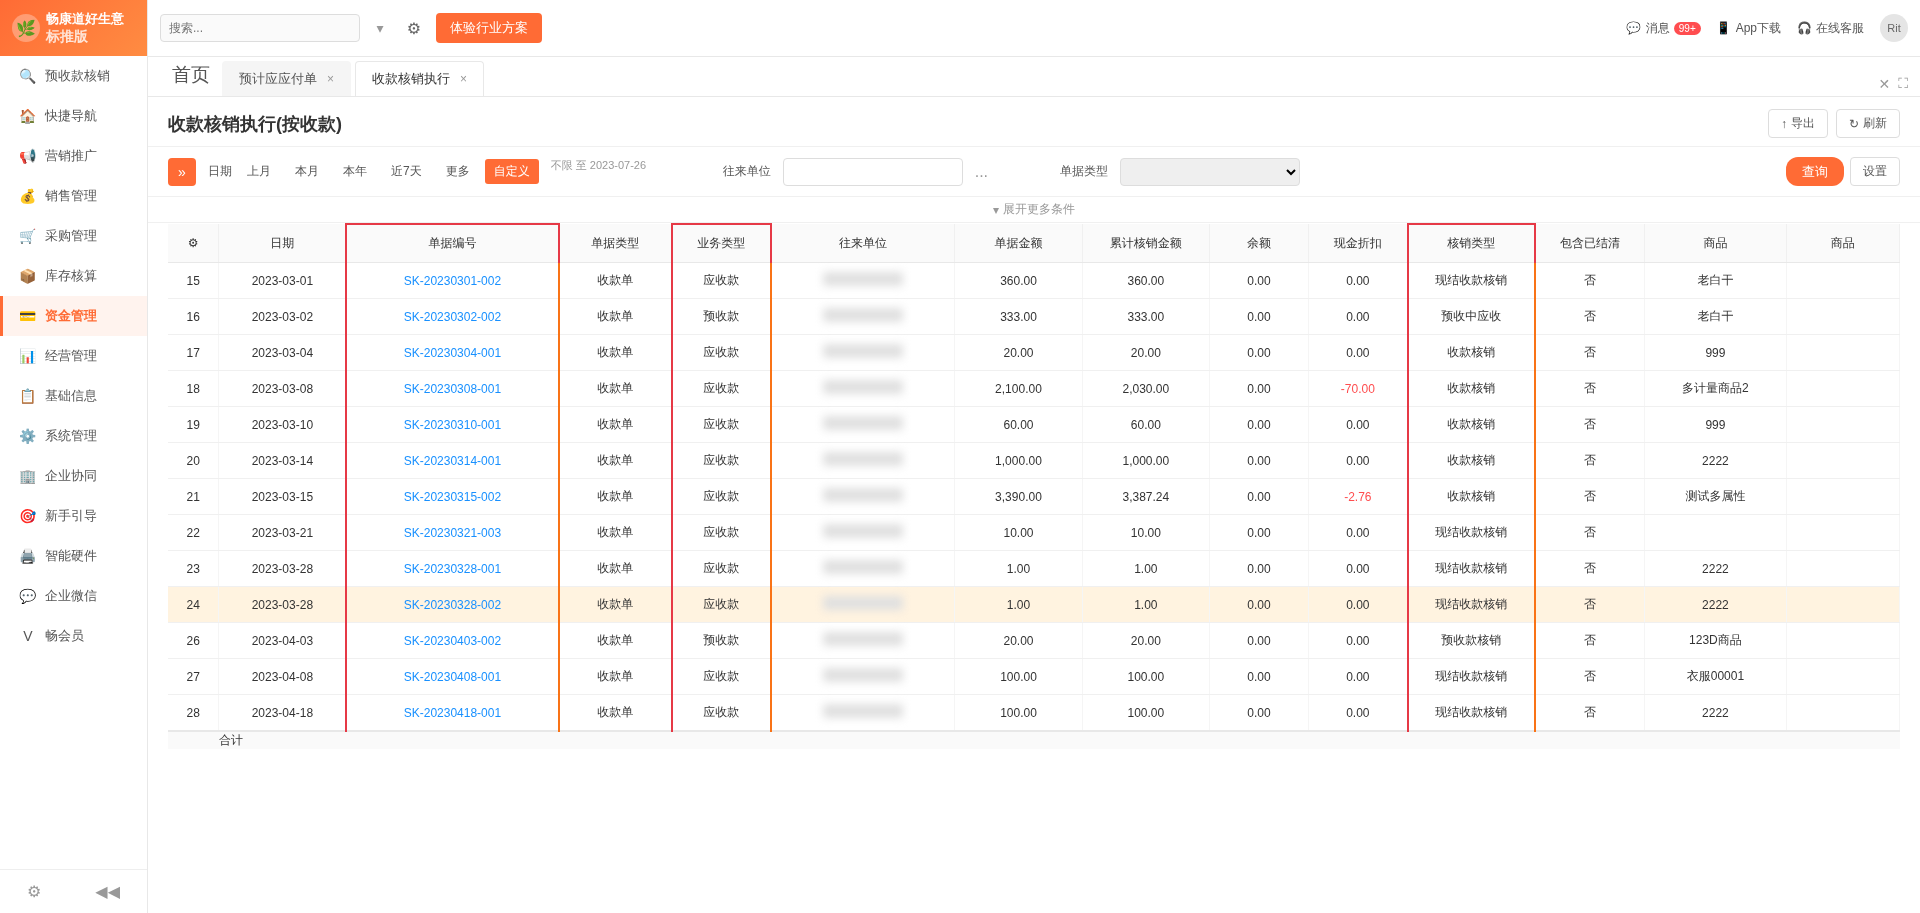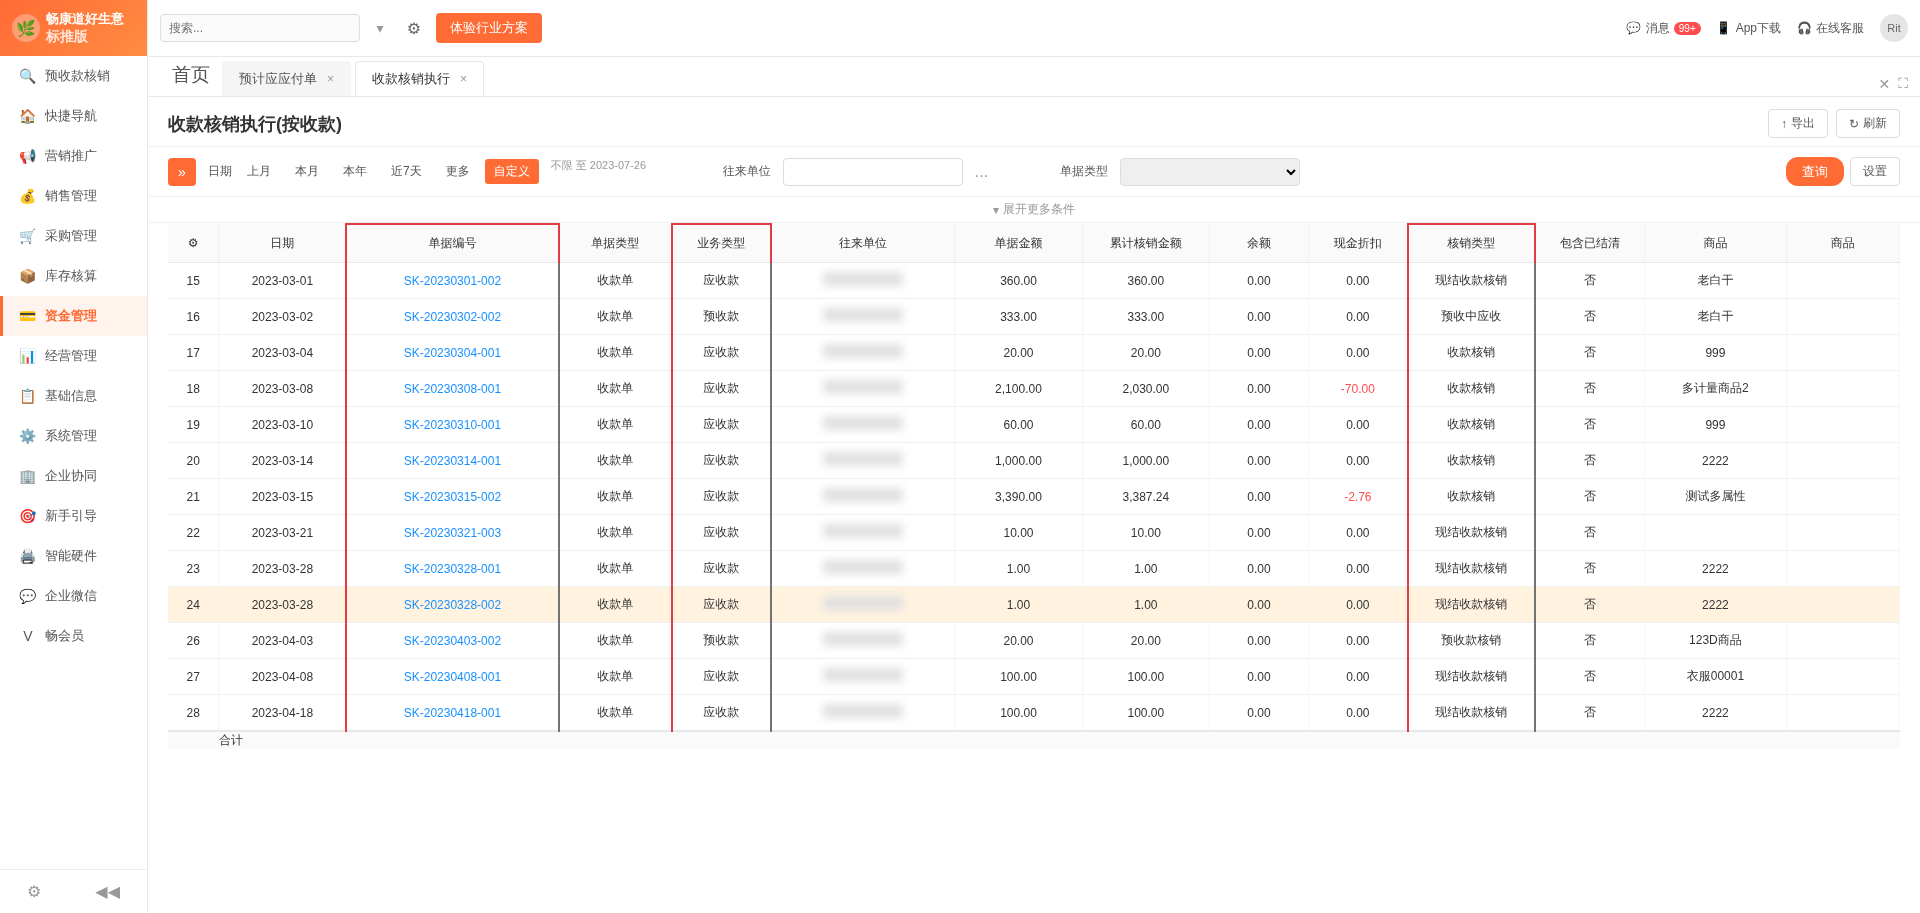--- a/index.html
+++ b/index.html
@@ -418,21 +418,21 @@
     .col-amount { width: 90px; }
     .col-cumulative { width: 90px; }
     .col-balance { width: 70px; }
     .col-discount { width: 70px; }
     .col-close-type { width: 90px; }
     .col-include { width: 70px; }
     .col-goods { width: 100px; }
     .col-goods2 { width: 80px; }
 
     .highlighted-column-header { border-top: 2px solid #e63946; border-left: 2px solid #e63946; border-right: 2px solid #e63946; }
-    .highlighted-column-cell { border-left: 2px solid #e63946; border-right: 2px solid #737373; }
+    .highlighted-column-cell { border-left: 2px solid #e63946; border-right: 2px solid #f97316; }
   </style>
 </head>
 <body>
 
 <div class="sidebar">
   <div class="sidebar-logo">
     <div class="logo-icon">🌿</div>
     <div>
       <div>畅康道好生意</div>
       <div class="logo-badge">标推版</div>

